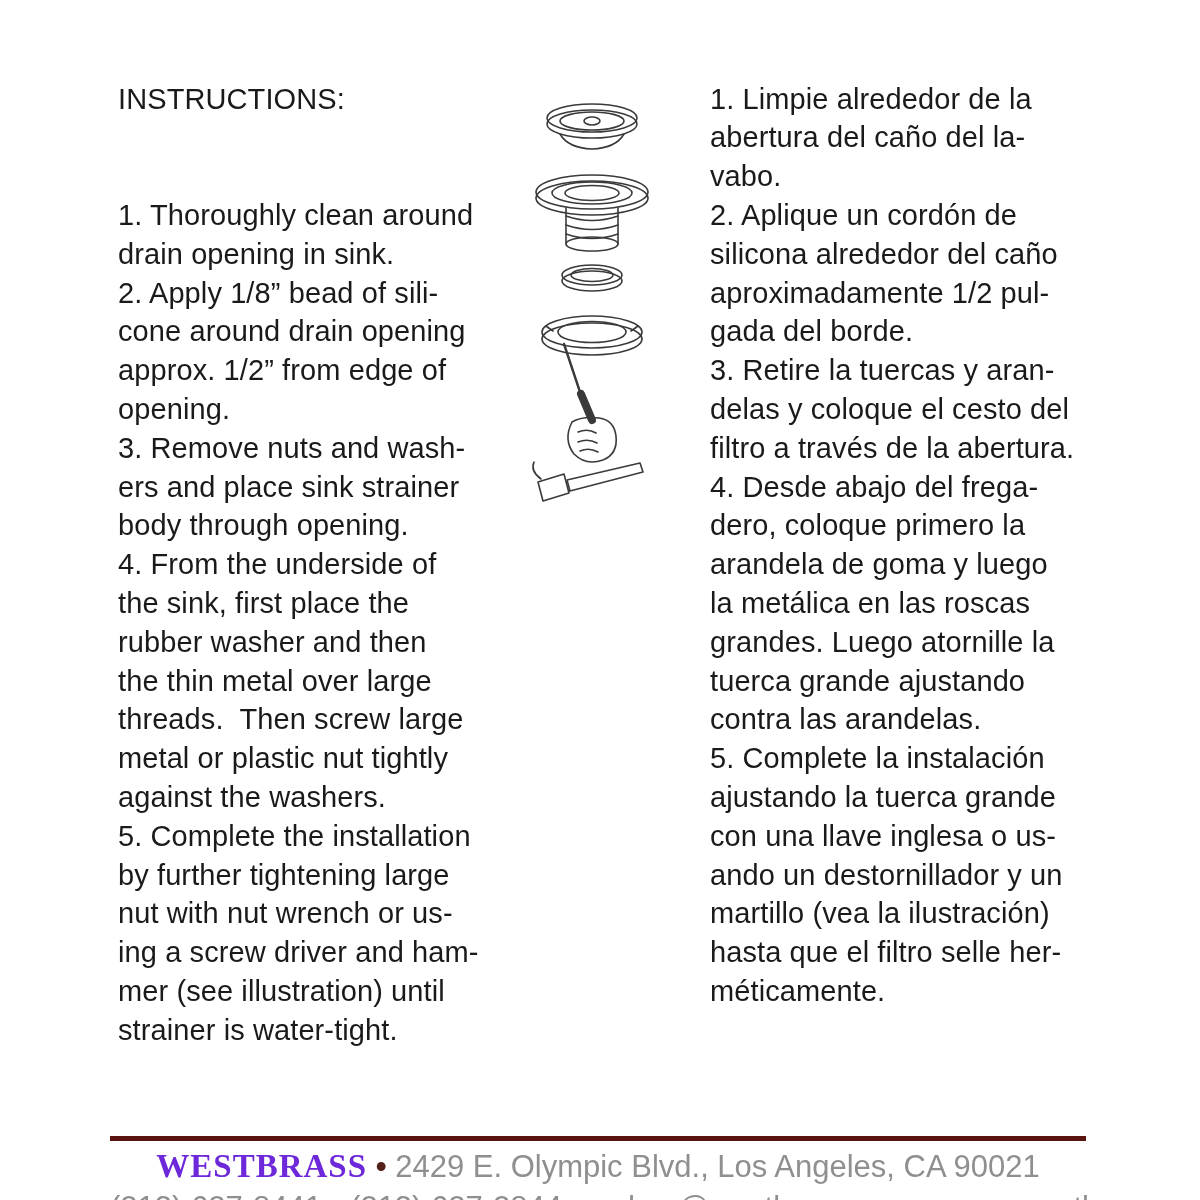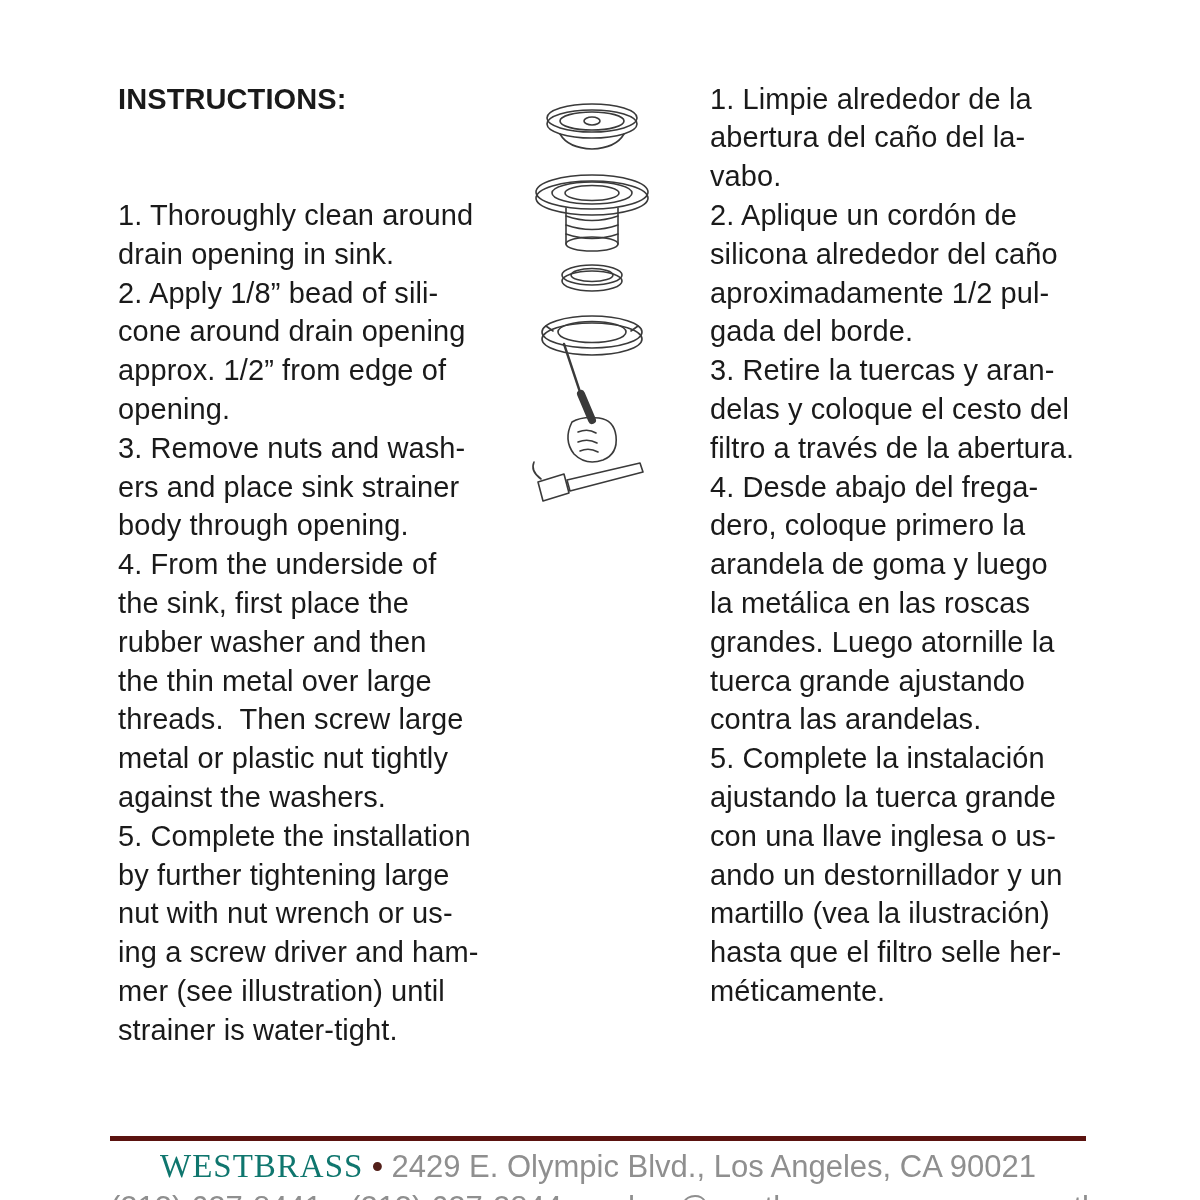--- a/index.html
+++ b/index.html
@@ -14,21 +14,21 @@
   }
   .col {
     position: absolute;
     top: 2px;
     font-size: 29px;
     line-height: 38.8px;
     color: #1a1a1a;
     white-space: pre;
     letter-spacing: 0.1px;
   }
-  .col .col-title { font-weight: bold; }
+  .col .col-title { font-weight: normal; }
   .col-left  { left: 118px; width: 470px; }
   .col-right { left: 710px; width: 470px; }
 
   .diagram {
     position: absolute;
     left: 500px;
     top: 92px;
     width: 175px;
     height: 445px;
   }
@@ -47,23 +47,23 @@
     top: 1146px;
     width: 976px;
     text-align: center;
     font-size: 31px;
     line-height: 40px;
     color: #8f8f8f;
     white-space: nowrap;
   }
   .brand {
     font-family: "Liberation Serif", serif;
-    font-weight: normal;
+    font-weight: bold;
     font-size: 33px;
-    color: #0f766e;
+    color: #6d28d9;
     letter-spacing: 1px;
   }
   .brand-sep { color: #53201a; font-weight: bold; }
   .footer-line2 {
     position: absolute;
     left: 110px;
     top: 1188px;
     width: 976px;
     text-align: center;
     font-size: 31px;

